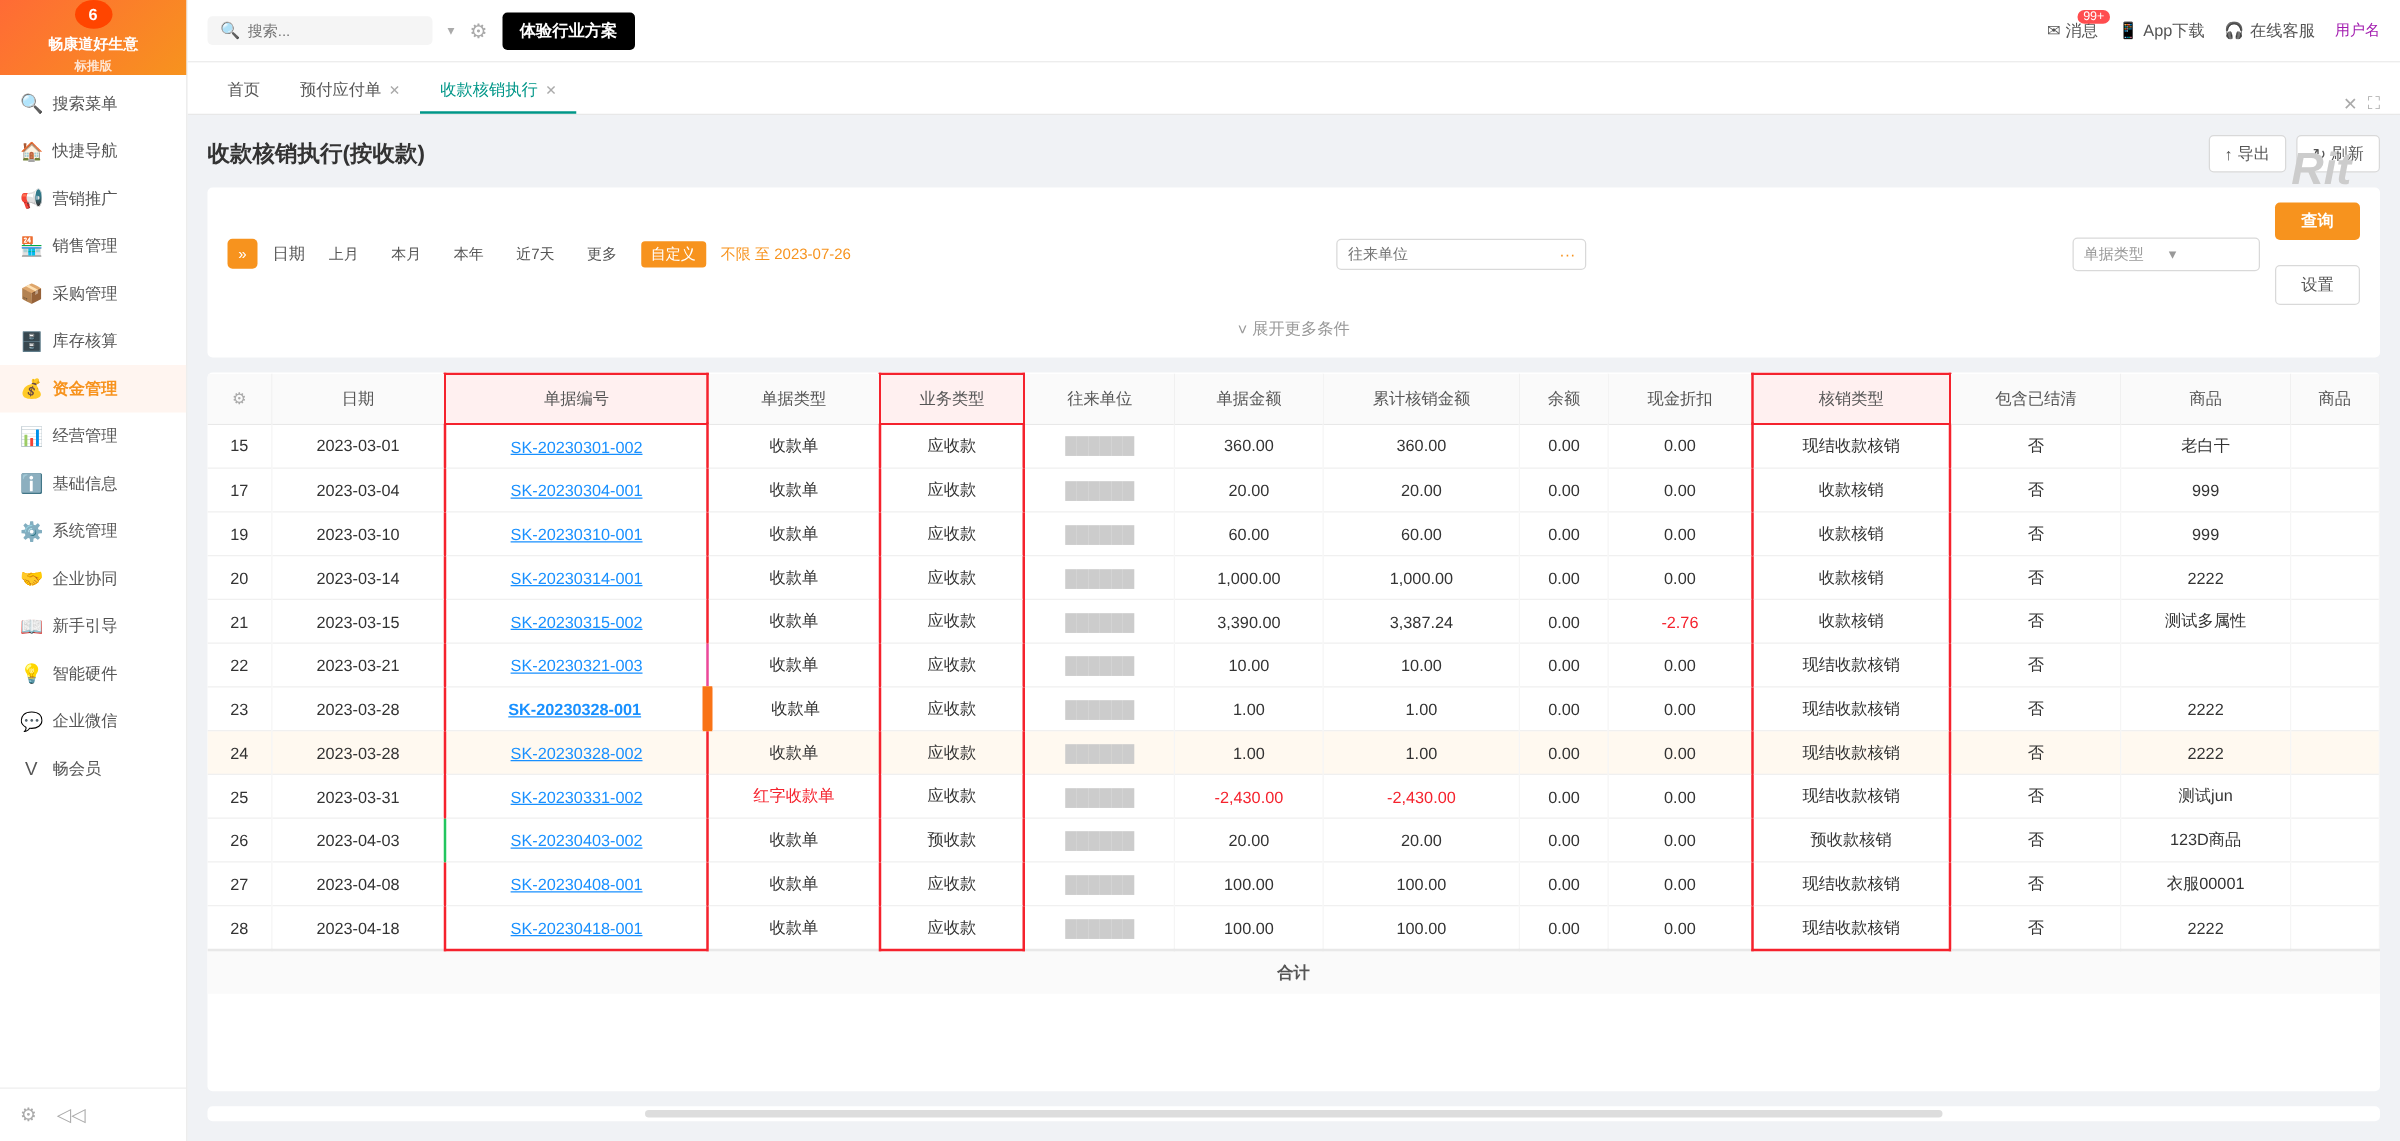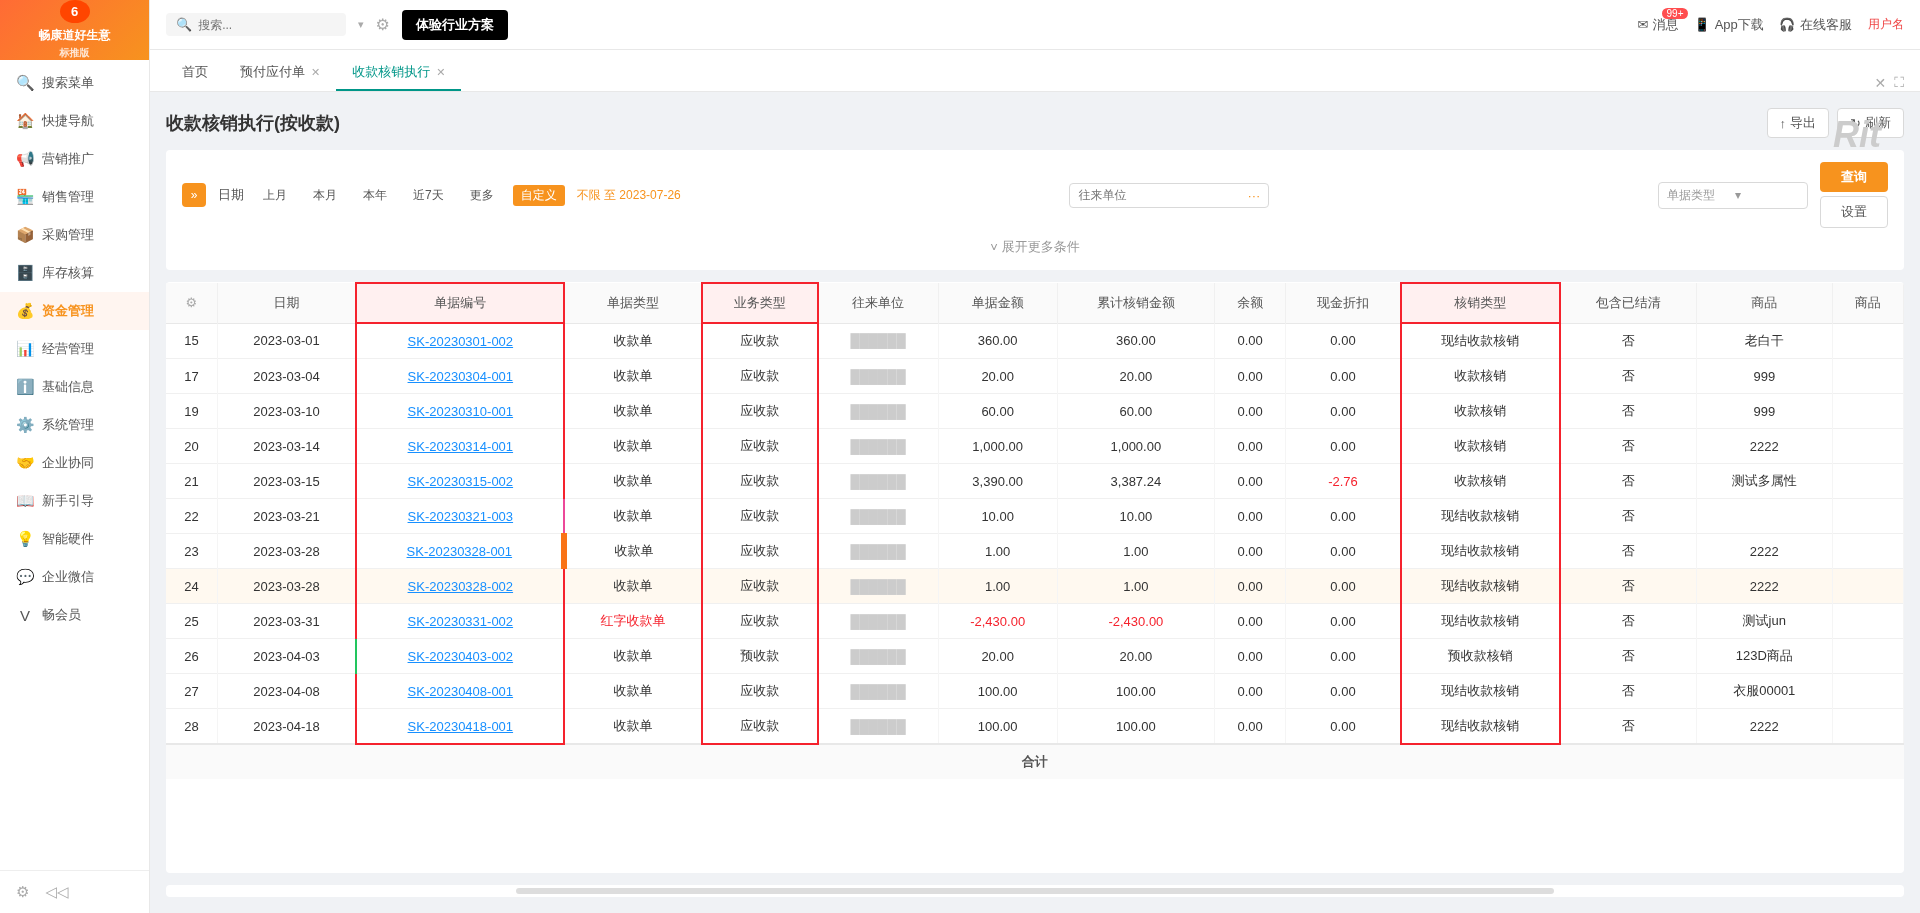--- a/index.html
+++ b/index.html
@@ -99,21 +99,21 @@
       font-size: 13px;
       cursor: pointer;
       font-weight: bold;
     }
     .topbar-spacer { flex: 1; }
     .topbar-right { display: flex; align-items: center; gap: 16px; }
     .topbar-msg { display: flex; align-items: center; gap: 4px; color: #555; position: relative; cursor: pointer; }
     .badge { background: #ff4d4f; color: white; border-radius: 10px; padding: 0 5px; font-size: 10px; position: absolute; top: -8px; right: -10px; }
     .topbar-app { display: flex; align-items: center; gap: 4px; color: #555; cursor: pointer; }
     .topbar-service { display: flex; align-items: center; gap: 4px; color: #555; cursor: pointer; }
-    .topbar-user { color: #ef4444; font-size: 12px; }
+    .topbar-user { color: #a21caf; font-size: 12px; }
 
     
     .navtabs {
       height: 42px;
       background: #fff;
       border-bottom: 1px solid #e8e8e8;
       display: flex;
       align-items: flex-end;
       padding: 0 16px;
       gap: 0;
@@ -152,21 +152,21 @@
     .filter-date-btn { color: #555; cursor: pointer; padding: 2px 6px; border: 1px solid transparent; border-radius: 3px; font-size: 12px; }
     .filter-custom { background: #f7931e; color: white; padding: 2px 8px; border-radius: 3px; font-size: 12px; cursor: pointer; }
     .filter-date-range { color: #f7931e; font-size: 12px; }
     .filter-partner { display: flex; align-items: center; border: 1px solid #d9d9d9; border-radius: 4px; padding: 4px 8px; min-width: 200px; background: white; gap: 4px; }
     .filter-partner input { border: none; outline: none; font-size: 12px; flex: 1; color: #999; }
     .filter-doc-type { display: flex; align-items: center; border: 1px solid #d9d9d9; border-radius: 4px; padding: 4px 8px; min-width: 150px; background: white; gap: 4px; }
     .filter-doc-type span { flex: 1; color: #999; font-size: 12px; }
     .btn-query { background: #f7931e; color: white; border: none; border-radius: 4px; padding: 6px 20px; cursor: pointer; font-size: 13px; font-weight: bold; }
     .btn-settings { background: white; border: 1px solid #d9d9d9; border-radius: 4px; padding: 6px 20px; cursor: pointer; color: #555; font-size: 13px; }
     .filter-expand { display: flex; align-items: center; gap: 4px; color: #999; font-size: 12px; cursor: pointer; justify-content: center; padding: 2px; }
-    .filter-right-btns { display: flex; flex-direction: column; gap: 4px; margin-left: auto; }
+    .filter-right-btns { display: flex; flex-direction: column; gap: 20px; margin-left: auto; }
 
     
     .table-container { flex: 1; overflow: auto; background: white; border-radius: 4px; }
     table { width: 100%; border-collapse: collapse; font-size: 12px; }
     thead tr { background: #fafafa; border-bottom: 1px solid #e8e8e8; }
     thead th {
       padding: 10px 8px;
       text-align: center;
       color: #555;
       font-weight: 500;
@@ -511,21 +511,21 @@
       <td>0.00</td>
       <td class="">0.00</td>
       <td style="border-left:2px solid #f5222d; border-right:2px solid #f5222d;  ">现结收款核销</td>
       <td>否</td>
       <td></td>
       <td></td>
     </tr>
             <tr>
       <td>23</td>
       <td>2023-03-28</td>
-      <td style="border-left:2px solid #f5222d; border-right:6px solid #f97316;  ">
+      <td style="border-left:2px solid #f5222d; border-right:8px solid #f97316;font-weight:bold;  ">
         <span class="link-text">SK-20230328-001</span>
       </td>
       <td class="">收款单</td>
       <td style="border-left:2px solid #f5222d; border-right:2px solid #f5222d;  ">应收款</td>
       <td style="color:#ccc;">██████</td>
       <td class="">1.00</td>
       <td class="">1.00</td>
       <td>0.00</td>
       <td class="">0.00</td>
       <td style="border-left:2px solid #f5222d; border-right:2px solid #f5222d;  ">现结收款核销</td>

